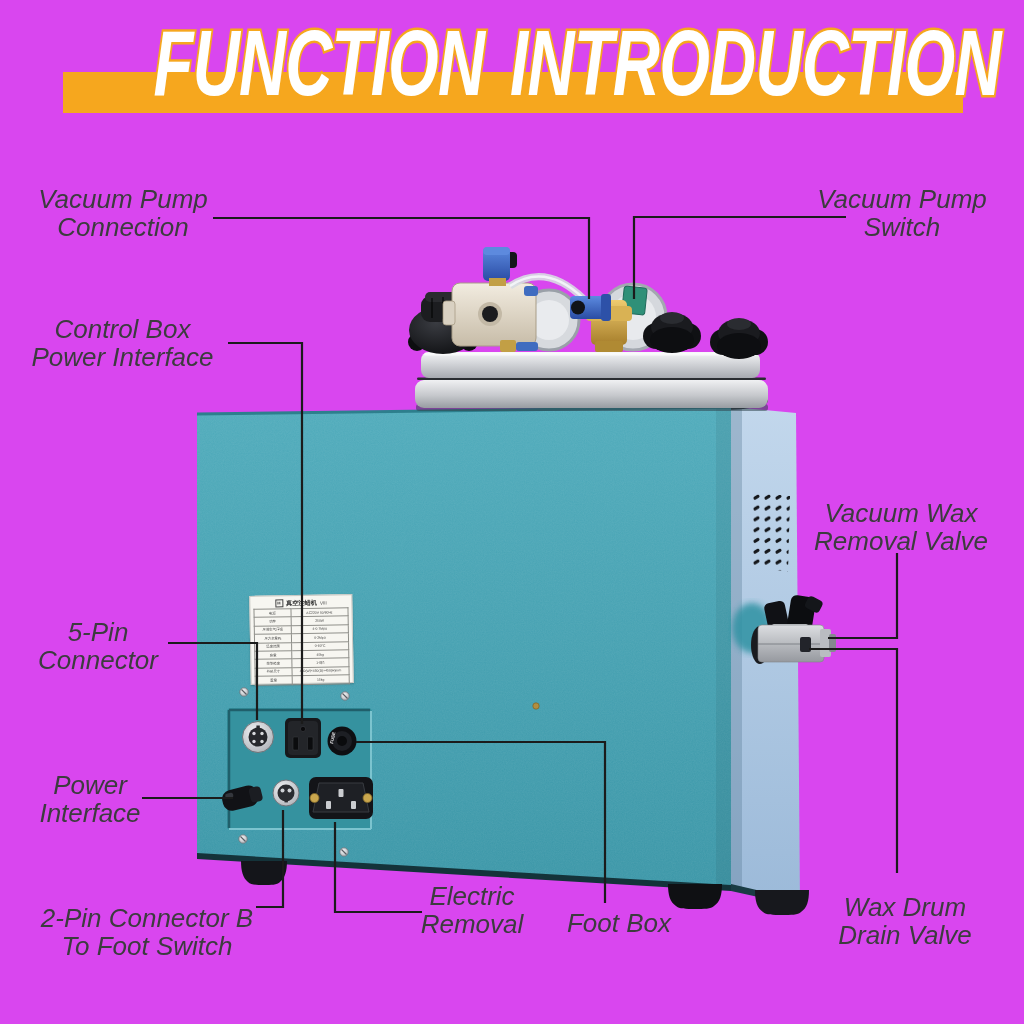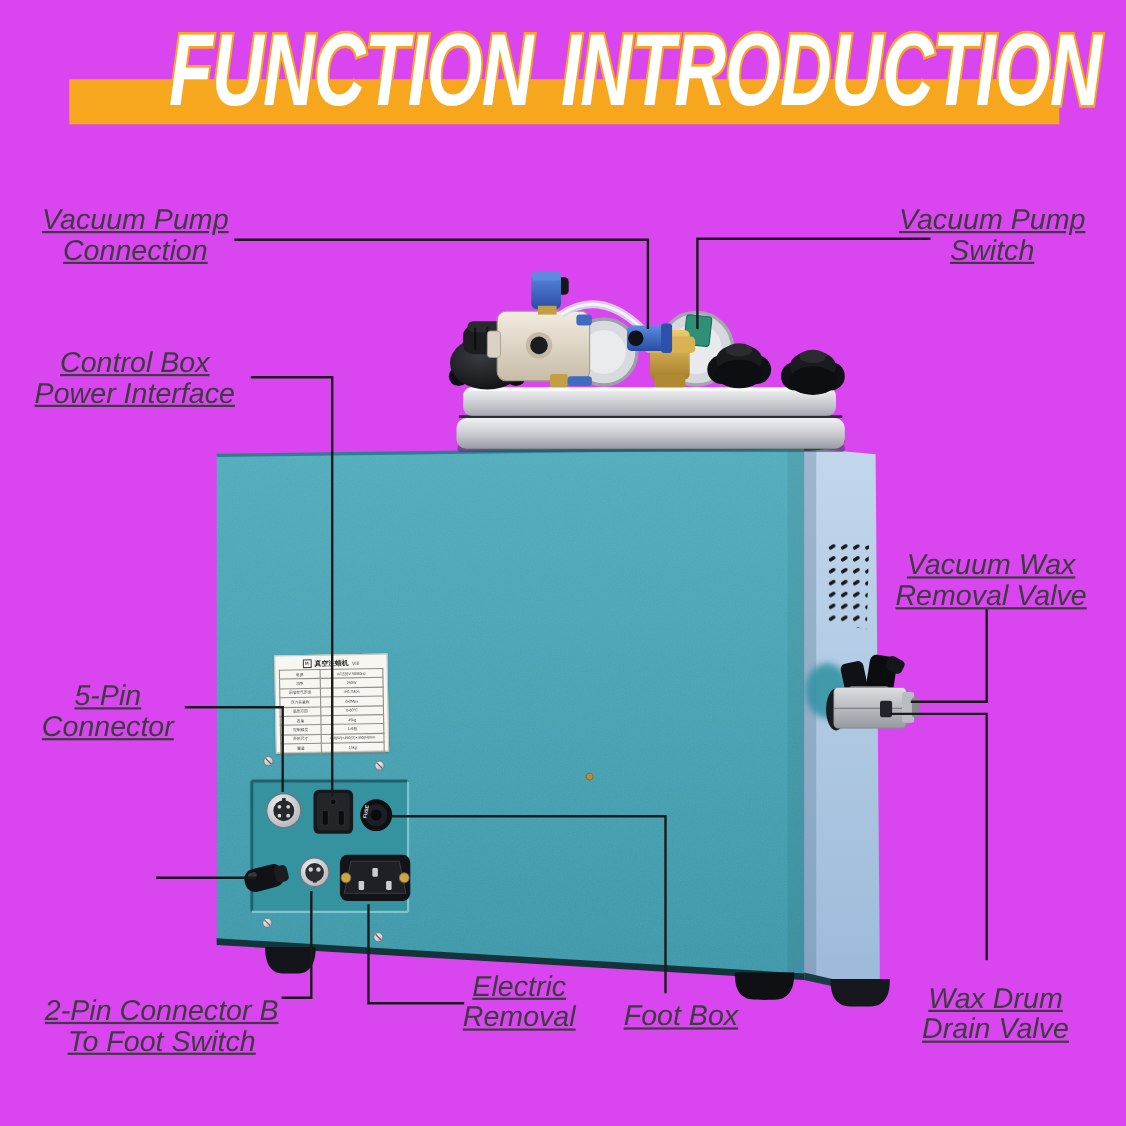--- a/index.html
+++ b/index.html
@@ -8,21 +8,21 @@
 
   
   .band{position:absolute;left:63px;top:72px;width:900px;height:41px;background:var(--banner_orange,#F6A71E);}
   .banner-title{position:absolute;left:0;top:15px;width:1024px;text-align:center;
       font-weight:bold;font-style:italic;font-size:93px;line-height:96px;color:#ffffff;
       -webkit-text-stroke:5px var(--banner_orange,#F6A71E);paint-order:stroke fill;
       transform:scaleX(0.70);letter-spacing:-1px;word-spacing:12px;white-space:nowrap;}
 
   
   .callout{position:absolute;font-style:italic;color:var(--label_text,#3C3C3E);
-      font-size:26px;line-height:27.5px;text-align:center;white-space:pre-line;text-decoration:underline;}
+      font-size:26px;line-height:27.5px;text-align:center;white-space:pre-line;}
   #lbl-vpc{left:13px;top:186px;width:220px;}
   #lbl-vps{left:792px;top:186px;width:220px;}
   #lbl-cbpi{left:15px;top:316px;width:215px;}
   #lbl-4pin{left:8px;top:619px;width:180px;}
   #lbl-pi{left:0px;top:772px;width:180px;}
   #lbl-2pin{left:26px;top:883px;width:242px;margin-top:22px;}
   #lbl-es{left:392px;top:883px;width:160px;}
   #lbl-fb{left:549px;top:910px;width:140px;}
   #lbl-vwrv{left:790px;top:500px;width:222px;}
   #lbl-wddv{left:795px;top:875px;width:220px;margin-top:19px;}
@@ -348,20 +348,22 @@
   <div class="banner-title">FUNCTION INTRODUCTION</div>
 
   <div id="lbl-vpc" class="callout">Vacuum Pump
 Connection</div>
   <div id="lbl-vps" class="callout">Vacuum Pump
 Switch</div>
   <div id="lbl-cbpi" class="callout">Control Box
 Power Interface</div>
   <div id="lbl-4pin" class="callout">5-Pin
 Connector</div>
+  <div id="lbl-pi" class="callout">Power
+Interface</div>
   <div id="lbl-2pin" class="callout">2-Pin Connector B
 To Foot Switch</div>
   <div id="lbl-es" class="callout">Electric
 Removal</div>
   <div id="lbl-fb" class="callout">Foot Box</div>
   <div id="lbl-vwrv" class="callout">Vacuum Wax
 Removal Valve</div>
   <div id="lbl-wddv" class="callout">Wax Drum
 Drain Valve</div>
 

